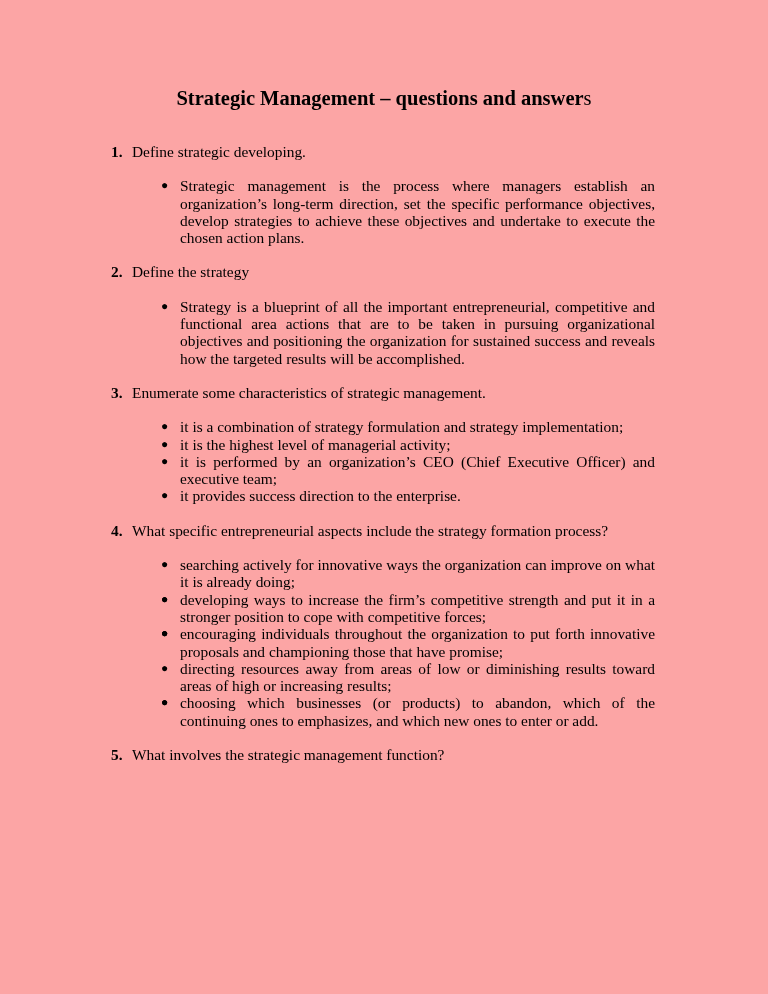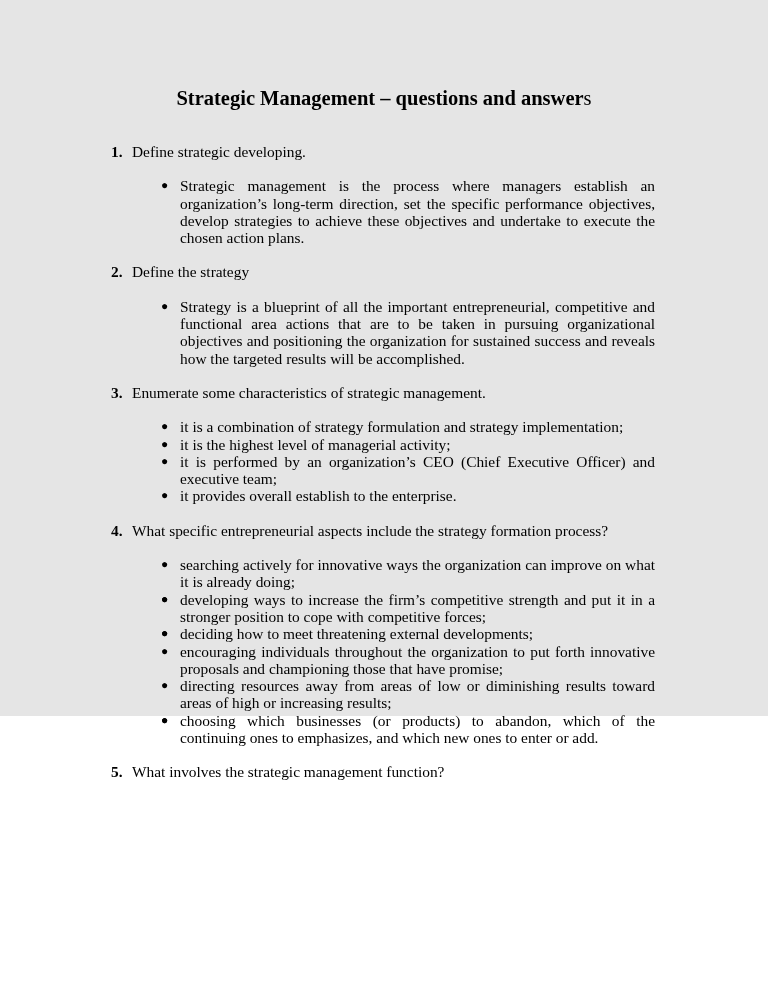--- a/index.html
+++ b/index.html
@@ -13,22 +13,22 @@
       overflow: hidden;
       position: relative;
       font-family: "Liberation Serif", serif;
       color: #000000;
     }
     .page {
       position: absolute;
       left: 0;
       top: 0;
       width: 768px;
-      height: 716px;
-      background: #e5e5e5;
+      height: 994px;
+      background: #fca5a5;
     }
     .title {
       position: absolute;
       top: 86px;
       left: 0;
       width: 768px;
       text-align: center;
       font-weight: bold;
       font-size: 20.5px;
       line-height: 24px;
@@ -111,35 +111,35 @@
 
     <div class="section">
       <p class="question">
         <span class="q-num">3.</span>
         <span class="q-text">Enumerate some characteristics of strategic management.</span>
       </p>
       <ul class="answers">
         <li><span class="bullet">●</span><span>it is a combination of strategy formulation and strategy implementation;</span></li>
         <li><span class="bullet">●</span><span>it is the highest level of managerial activity;</span></li>
         <li><span class="bullet">●</span><span>it is performed by an organization’s CEO (Chief Executive Officer) and executive team;</span></li>
-        <li><span class="bullet">●</span><span>it provides overall establish to the enterprise.</span></li>
+        <li><span class="bullet">●</span><span>it provides success direction to the enterprise.</span></li>
       </ul>
     </div>
 
     <div class="section">
       <p class="question">
         <span class="q-num">4.</span>
         <span class="q-text">What specific entrepreneurial aspects include the strategy formation process?</span>
       </p>
       <ul class="answers">
         <li><span class="bullet">●</span><span>searching actively for innovative ways the organization can improve on what it is already doing;</span></li>
         <li><span class="bullet">●</span></li>
         <li><span class="bullet">●</span><span>developing ways to increase the firm’s competitive strength and put it in a stronger position to cope with competitive forces;</span></li>
         <li><span class="bullet">●</span></li>
-        <li><span class="bullet">●</span><span>deciding how to meet threatening external developments;</span></li>
+        <li><span class="bullet">●</span></li>
         <li><span class="bullet">●</span><span>encouraging individuals throughout the organization to put forth innovative proposals and championing those that have promise;</span></li>
         <li><span class="bullet">●</span><span>directing resources away from areas of low or diminishing results toward areas of high or increasing results;</span></li>
         <li><span class="bullet">●</span></li>
         <li><span class="bullet">●</span><span>choosing which businesses (or products) to abandon, which of the continuing ones to emphasizes, and which new ones to enter or add.</span></li>
       </ul>
     </div>
 
     <div class="section">
       <p class="question">
         <span class="q-num">5.</span>

